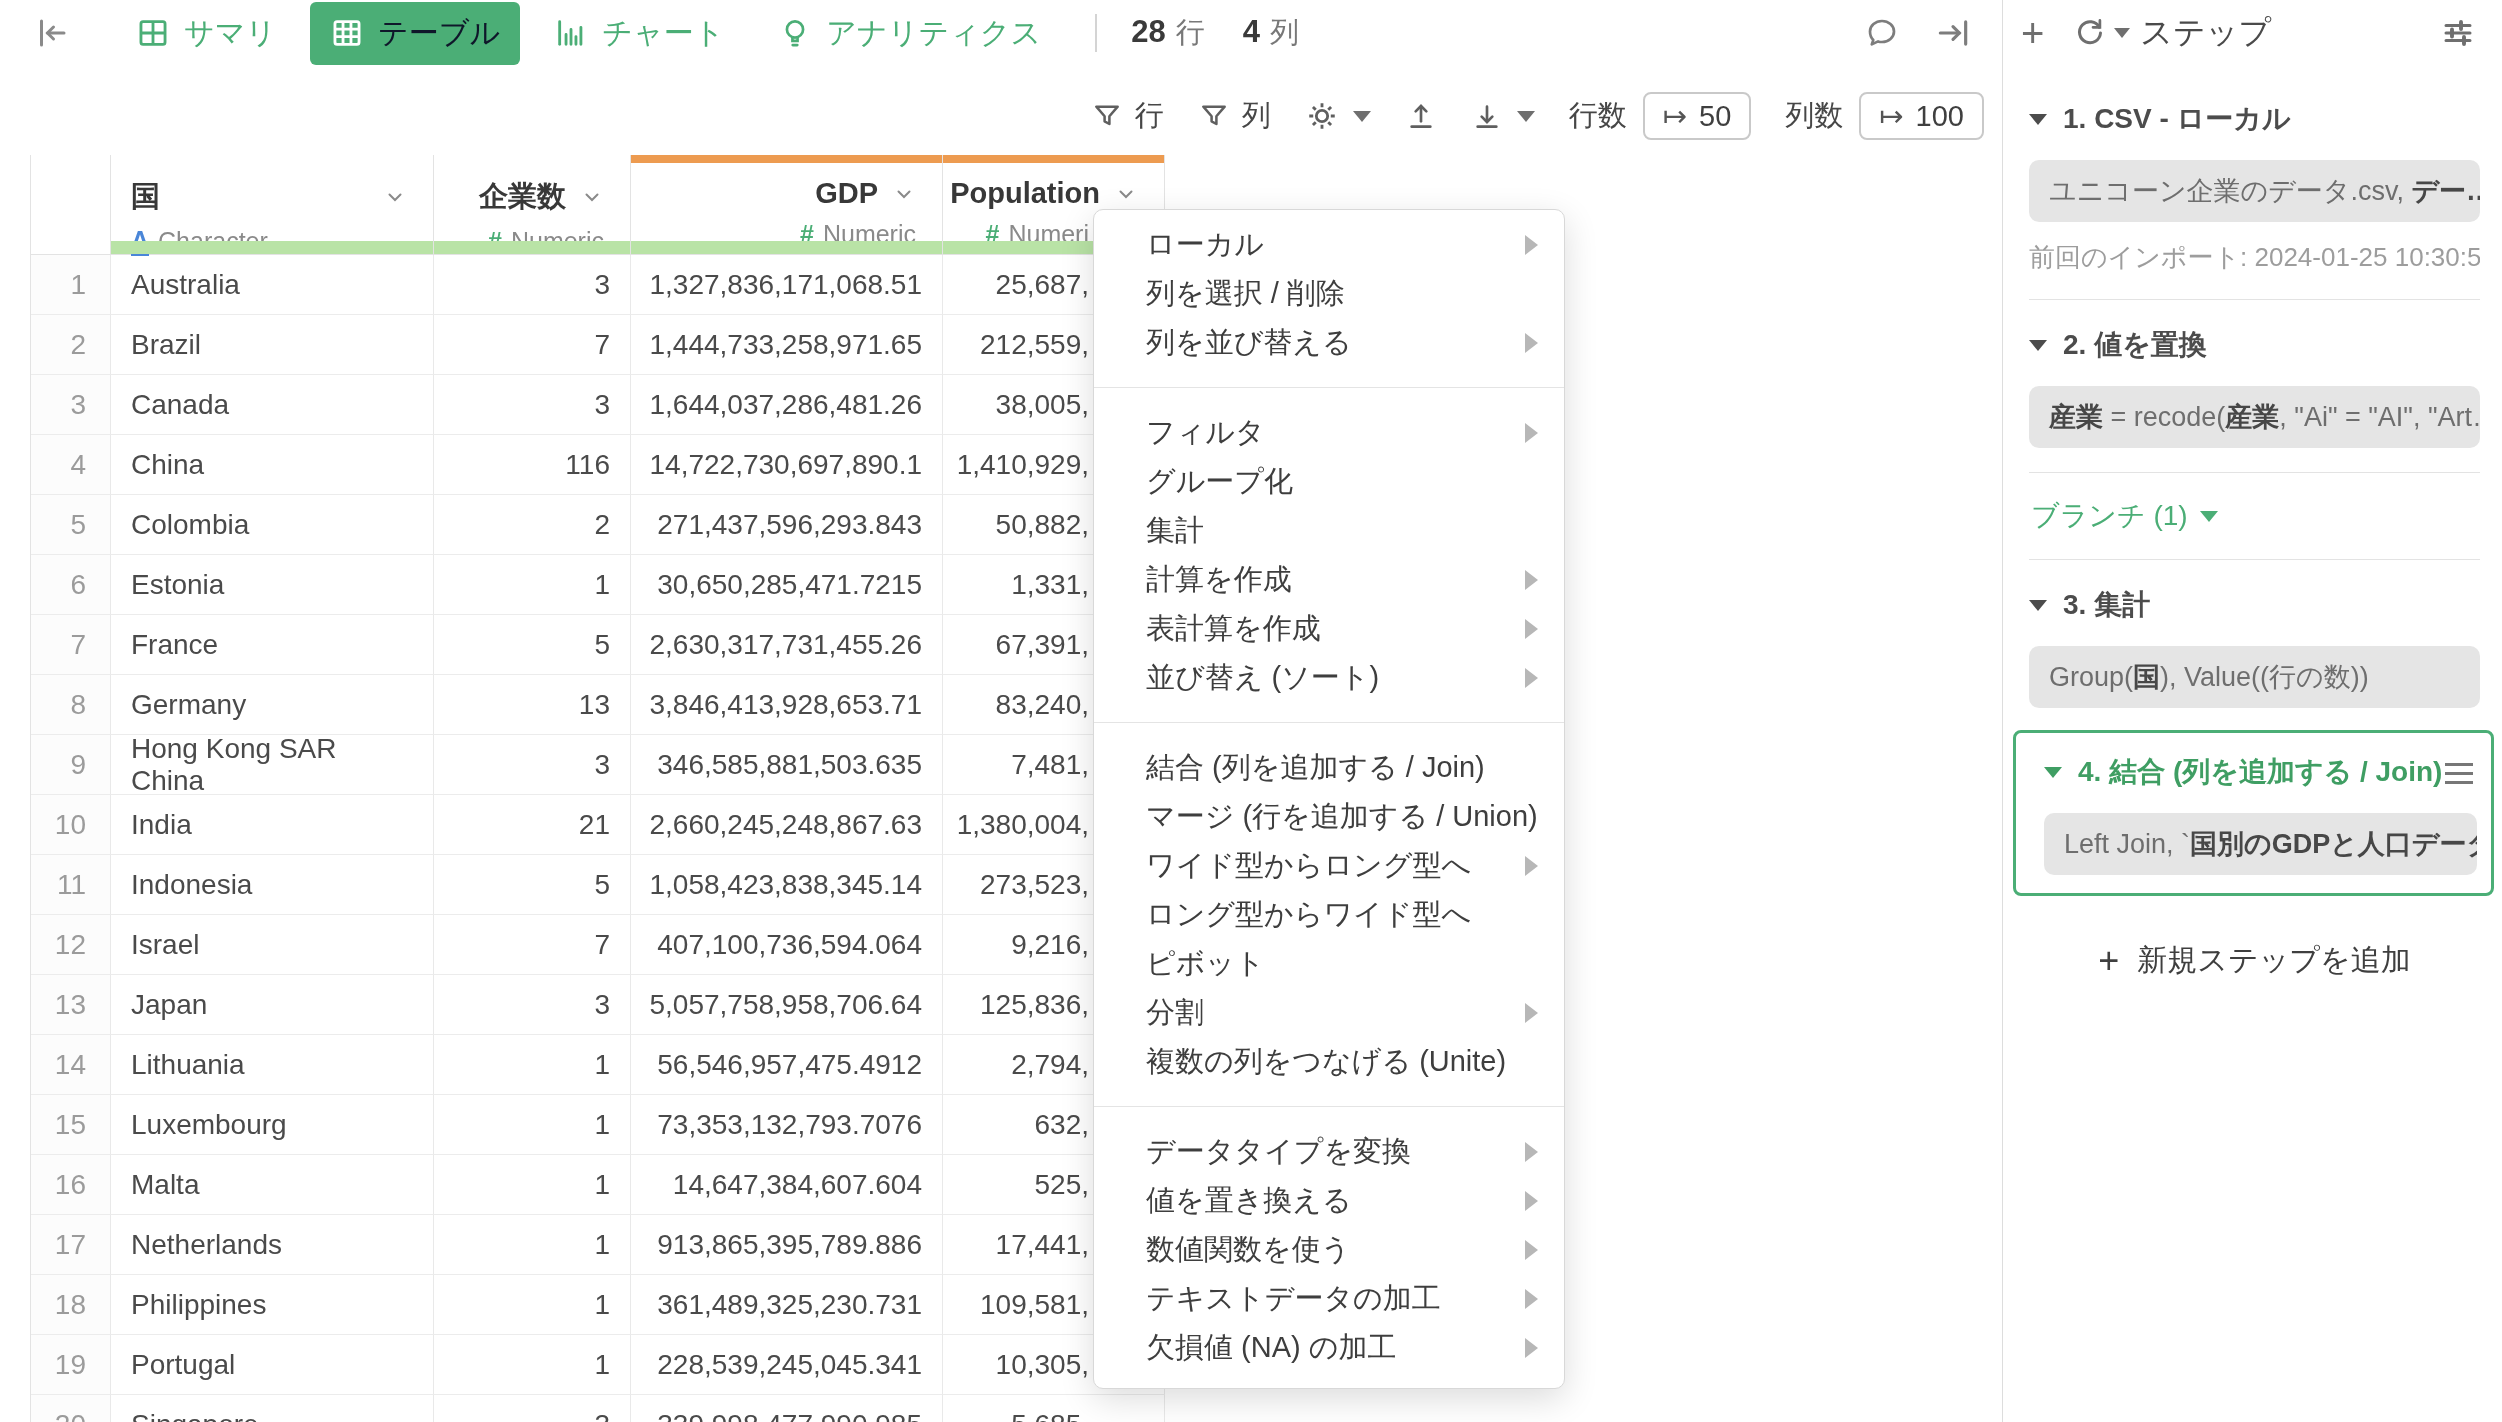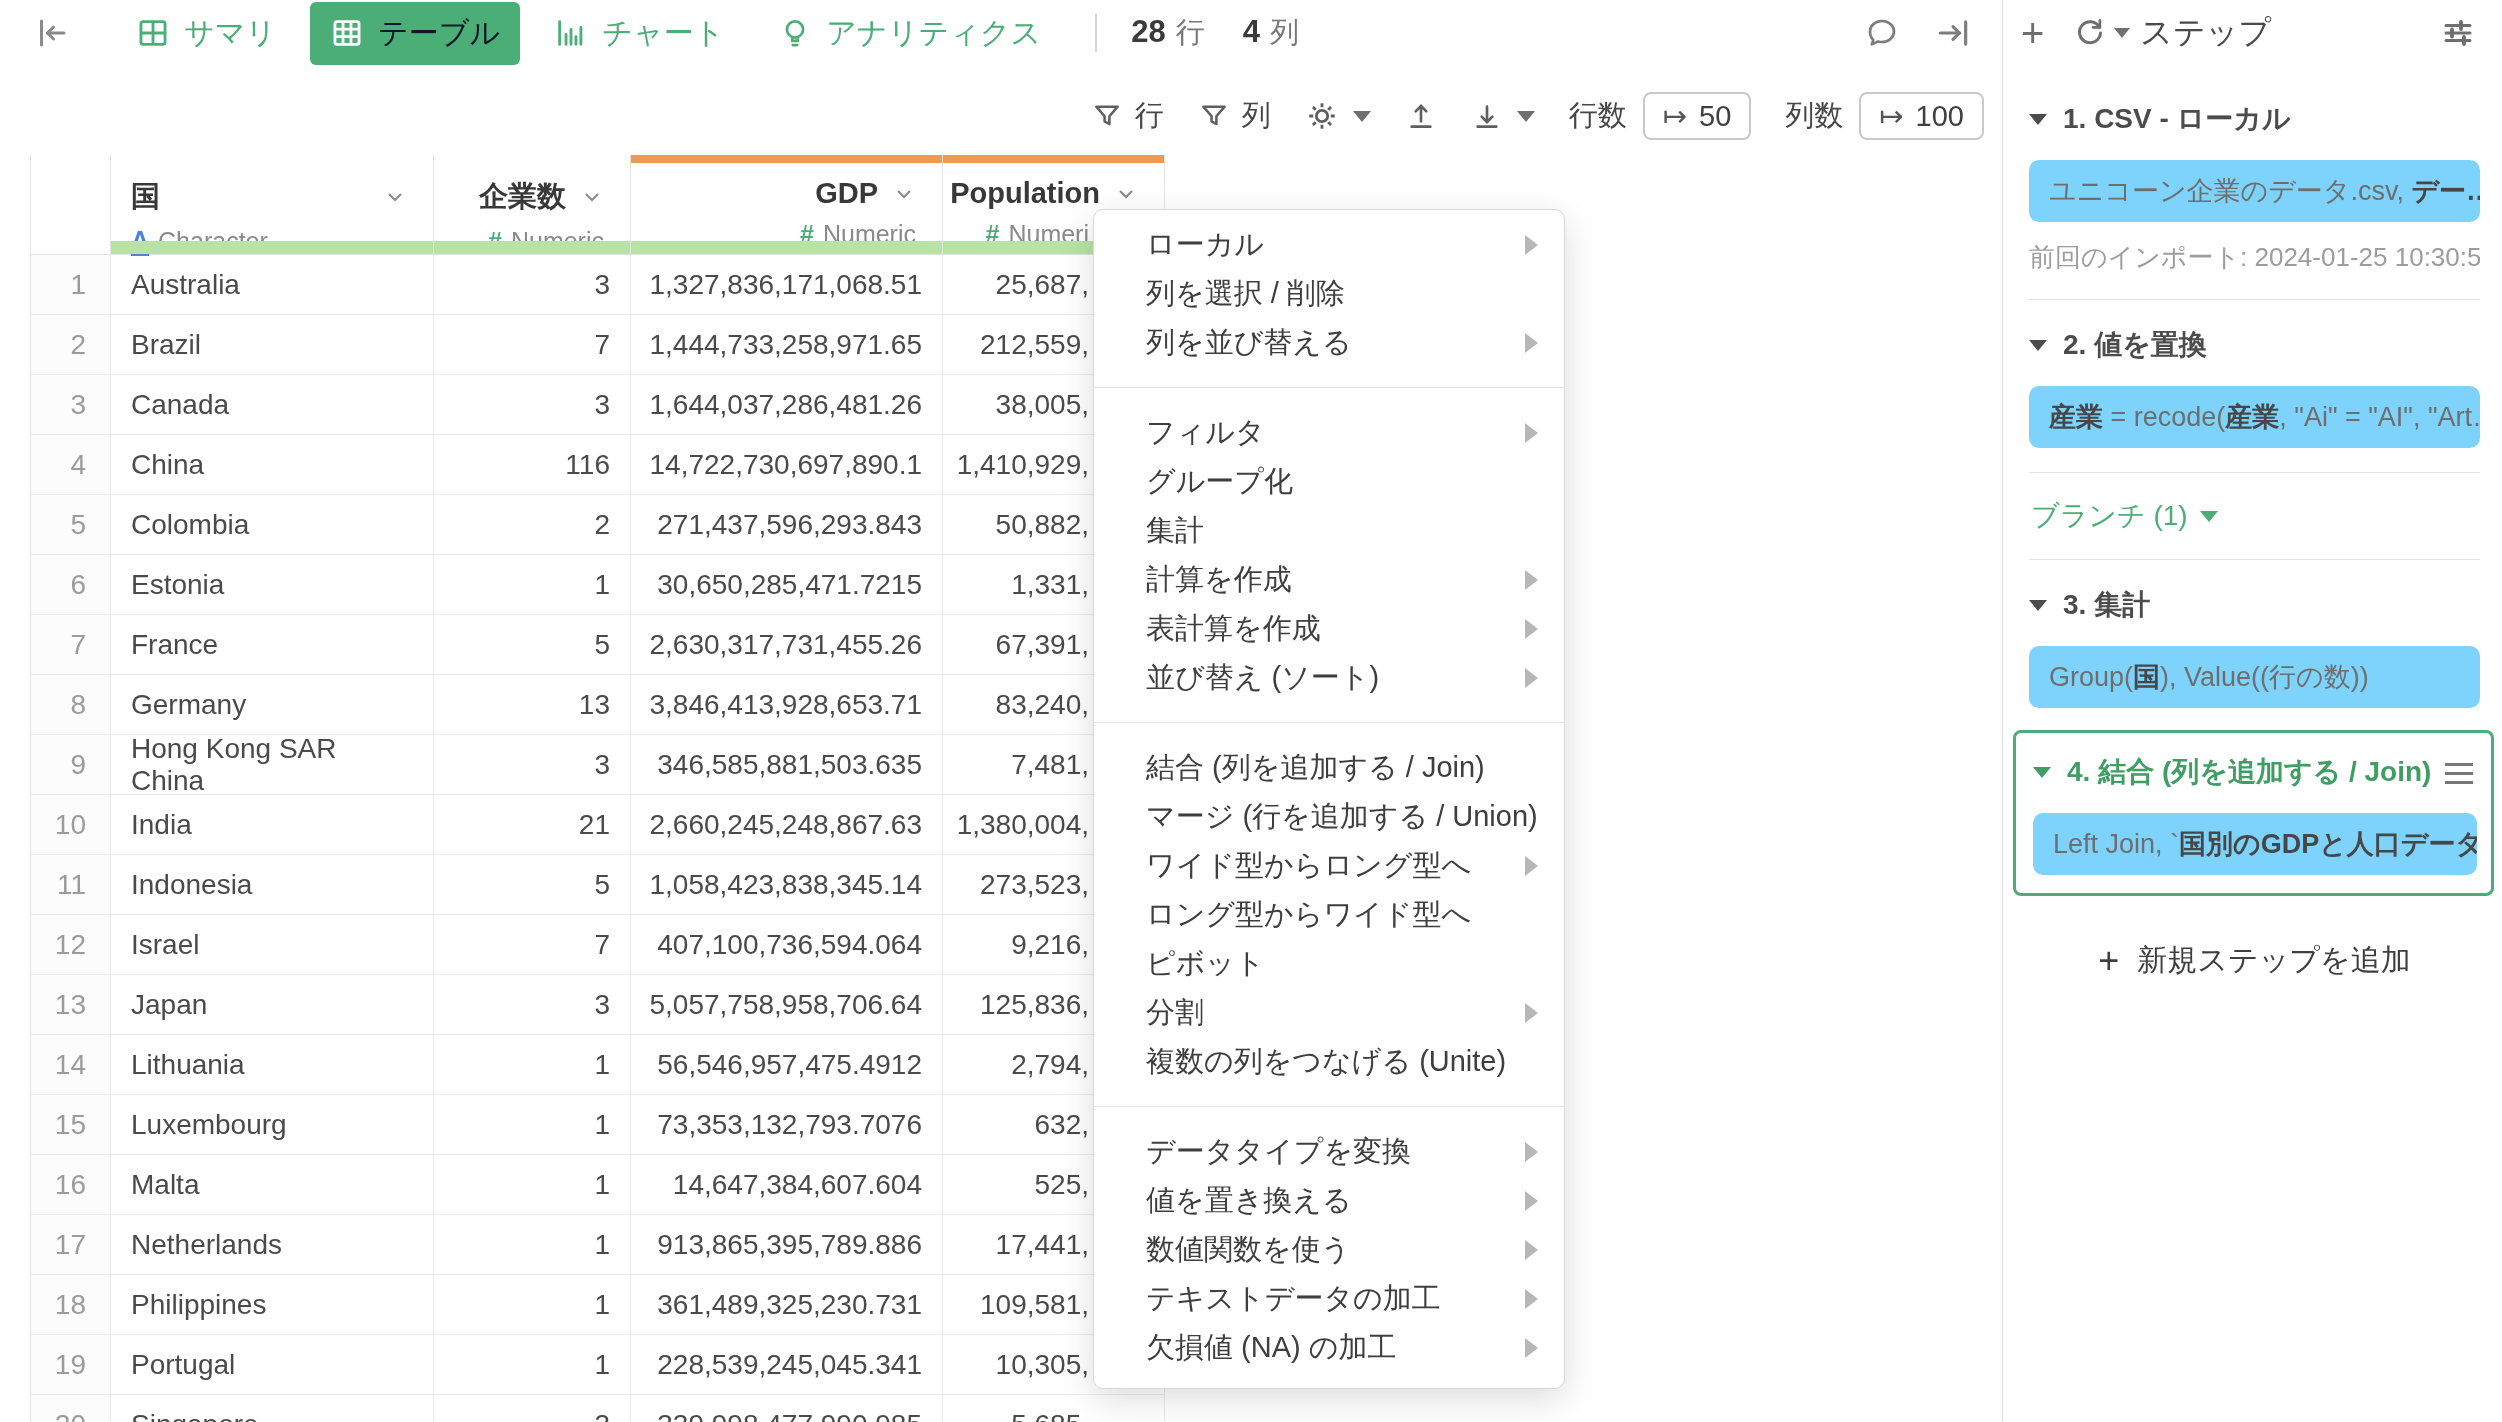--- a/index.html
+++ b/index.html
@@ -79,31 +79,31 @@
   .panel-title{flex:1;text-align:left;font-size:32px;color:#4a4a4a;}
   .plus-glyph{font-size:40px;color:#6f6f6f;line-height:1;cursor:pointer;}
   .refresh-wrap{display:flex;align-items:center;gap:6px;margin-left:18px;cursor:pointer;}
   .caret-sm{width:0;height:0;border-left:8px solid transparent;border-right:8px solid transparent;
     border-top:10px solid #6f6f6f;}
   .steps{padding:8px 22px 0 26px;}
   .step-title{display:flex;align-items:center;gap:16px;font-weight:bold;font-size:28px;
     color:#4c4c4c;margin:26px 0 22px;cursor:pointer;}
   .tri-down{width:0;height:0;border-left:9px solid transparent;border-right:9px solid transparent;
     border-top:11px solid #4c4c4c;flex:none;}
-  .step-box{background:#7dd3fc;border-radius:10px;padding:13px 20px;font-size:27px;
+  .step-box{background:#e5e5e5;border-radius:10px;padding:13px 20px;font-size:27px;
     color:#6e6e6e;white-space:nowrap;overflow:hidden;cursor:pointer;}
   .step-box b{color:#474747;}
   .step-meta{color:#9d9d9d;font-size:26px;margin:18px 0 24px;white-space:nowrap;overflow:hidden;}
   .divider{height:1px;background:#e3e3e3;margin:24px 0;}
   .branch{display:flex;justify-content:flex-start;align-items:center;gap:12px;
     color:var(--green);font-size:28px;margin:22px 2px;cursor:pointer;}
   .tri-green{width:0;height:0;border-left:9px solid transparent;border-right:9px solid transparent;
     border-top:11px solid var(--green);}
   .step-active{border:3px solid var(--green);border-radius:8px;margin:22px -14px 0 -16px;
-    padding:0 14px 18px 17px;position:relative;}
+    padding:0 14px 18px 28px;position:relative;}
   .step-active .step-title{color:var(--green-dark);margin-top:20px;}
   .step-active .tri-down{border-top-color:var(--green-dark);}
   .hamburger{position:absolute;right:18px;top:24px;width:28px;cursor:pointer;}
   .hamburger div{height:3px;background:#777;margin:6px 0;}
   .add-step{display:flex;justify-content:center;align-items:center;gap:18px;
     margin-top:44px;font-size:30px;color:#3f3f3f;cursor:pointer;}
   .add-step .plus-glyph{color:#3f3f3f;font-size:36px;}
 </style>
 </head>
 <body>

